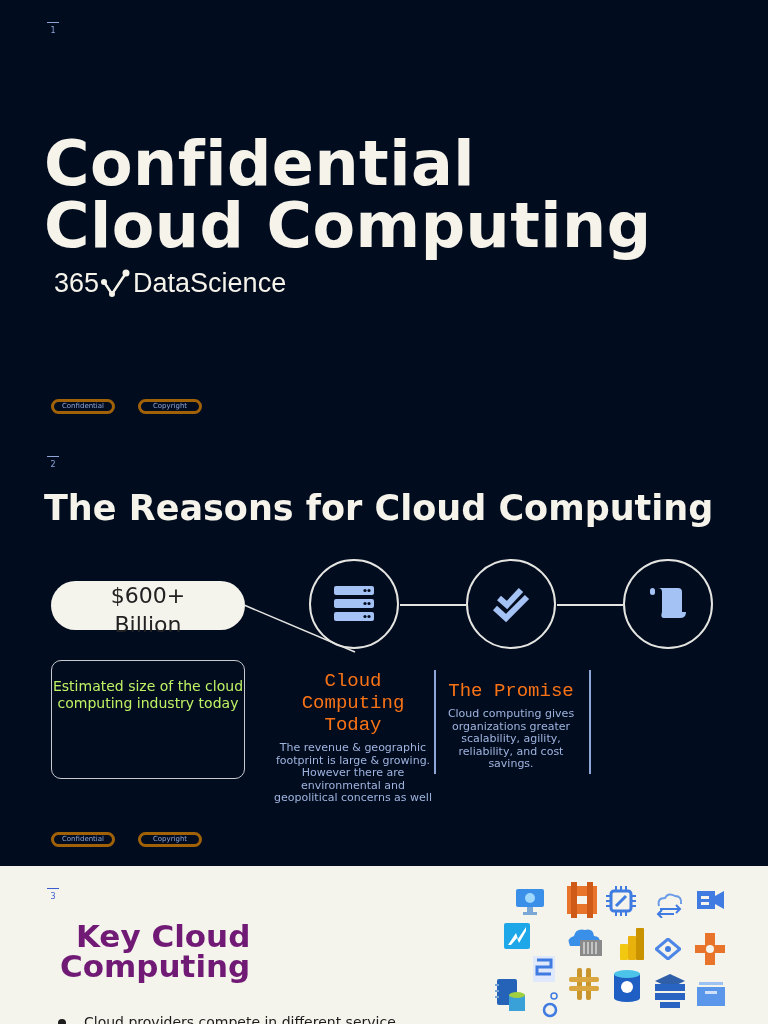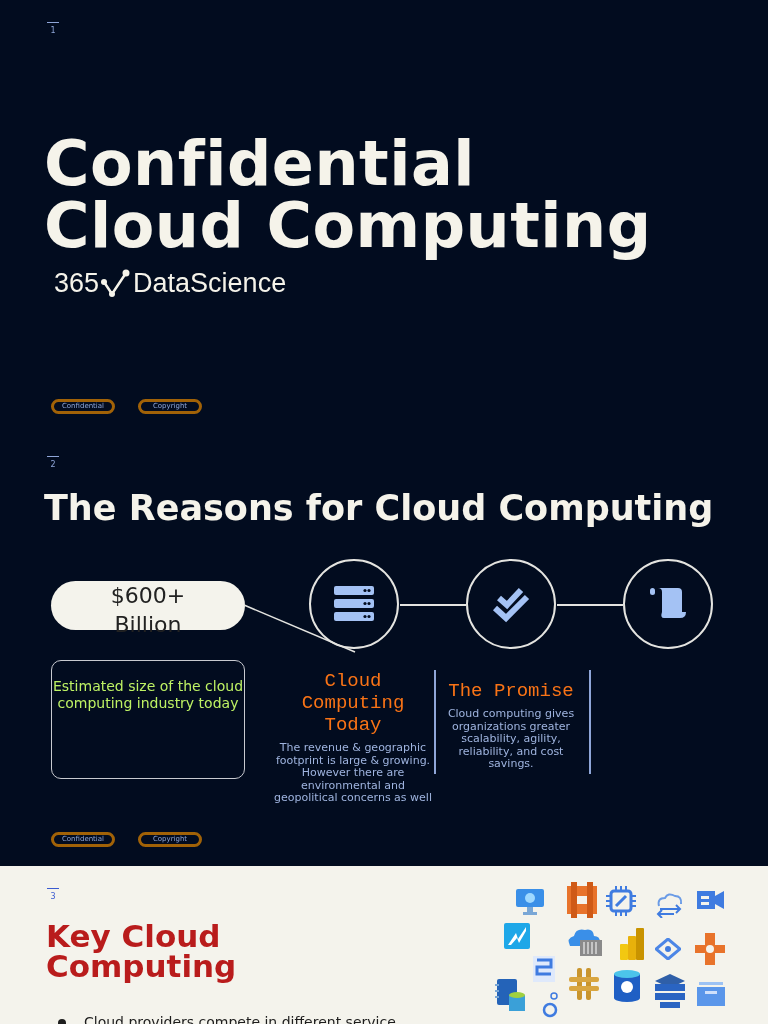--- a/index.html
+++ b/index.html
@@ -16,21 +16,21 @@
   .pill-small { position:absolute; width:64px; height:15px; border:3px solid #a16207; border-radius:8px; font-size:7px; color:#8fa6d8; text-align:center; line-height:8px; box-sizing:border-box; overflow:hidden; }
   .title2 { position:absolute; left:44px; top:484px; font-size:35px; font-weight:bold; white-space:nowrap; }
   .bigpill { position:absolute; left:51px; top:581px; width:194px; height:49px; background:#f4f3ec; border-radius:25px; color:#222; font-size:22px; line-height:29px; text-align:center; }
   .desc-box { position:absolute; left:51px; top:660px; width:194px; height:119px; border:1px solid #c8cad0; border-radius:10px; box-sizing:border-box; font-size:14px; line-height:17px; text-align:center; padding-top:17px; color:#bef264; }
   .circle { position:absolute; width:90px; height:90px; border:2px solid #e4e4e0; border-radius:50%; box-sizing:border-box; display:flex; align-items:center; justify-content:center; }
   .hline { position:absolute; height:2px; background:#e4e4e0; }
   .col { position:absolute; text-align:center; }
   .col .h { font-size:19px; color:#f97316; margin-bottom:6px;font-family:Liberation Mono, monospace; }
   .col .p { font-size:11px; line-height:12.6px; color:#9fb4df; }
   .vsep { position:absolute; width:1.5px; background:#8fa6d8; }
-  .title3 { position:absolute; left:46px; top:920px; font-size:31px; font-weight:bold; line-height:30px; color:#b91c1c; }
+  .title3 { position:absolute; left:60px; top:920px; font-size:31px; font-weight:bold; line-height:30px; color:#701a75;text-align:right; }
   .bullet { position:absolute; left:58px; top:1013px; font-size:14px; color:#1d1d1d; white-space:nowrap; }
   .bullet .dot { display:inline-block; width:8px; height:8px; border-radius:50%; background:#1d1d1d; margin-right:18px; vertical-align:middle; }
   .ic { position:absolute; }
 </style>
 </head>
 <body>
 
 <div class="slide dark" style="top:0;height:432px;">
   <div class="pgnum" style="left:46px;top:22px;">
     <span class="bar"></span><span>1</span>

